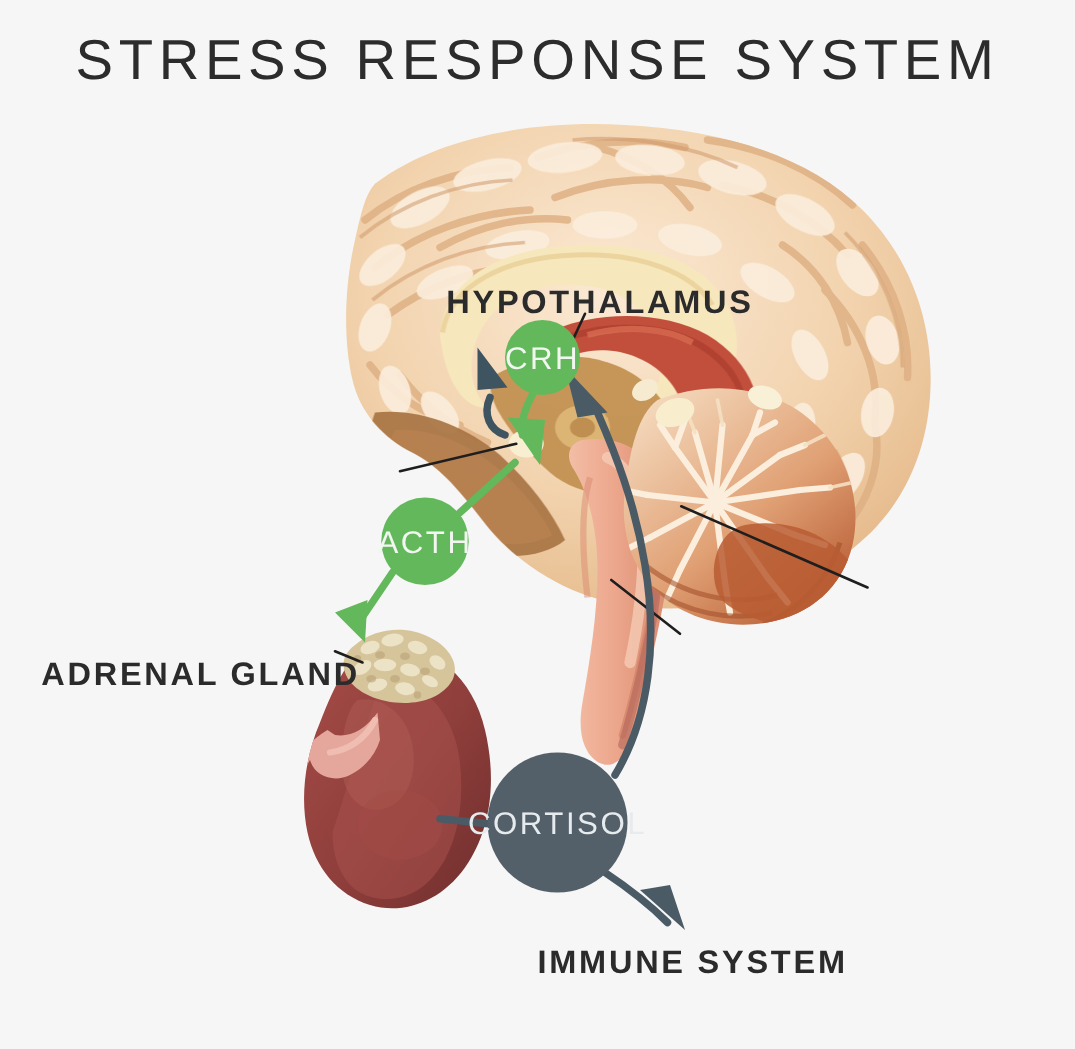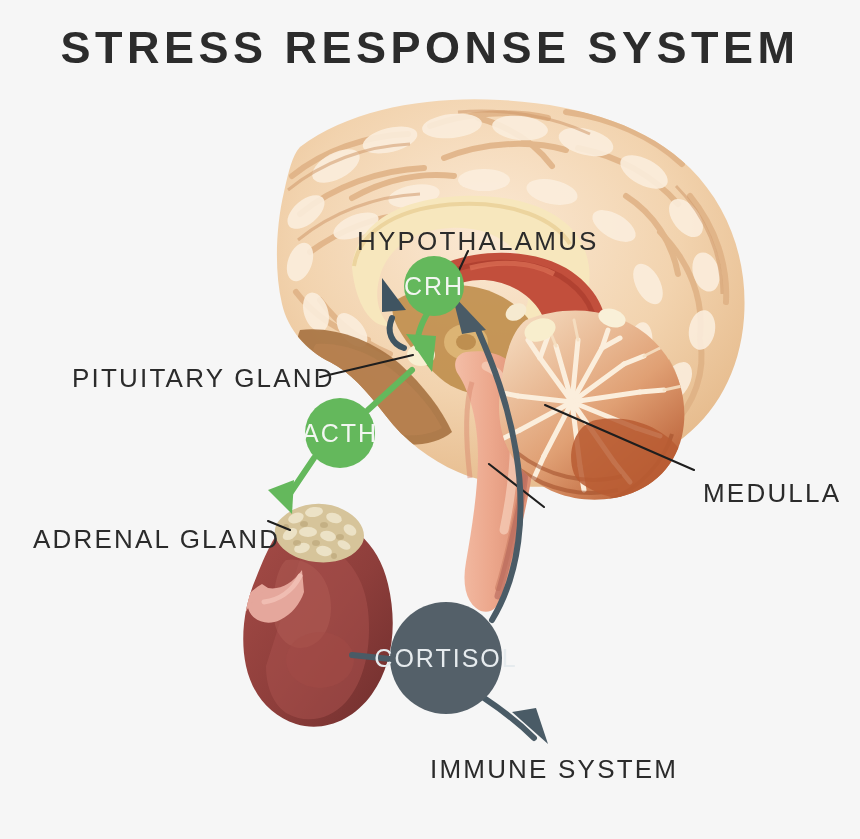--- a/index.html
+++ b/index.html
@@ -9,30 +9,30 @@
     font-family:"Liberation Sans",sans-serif;
     overflow:hidden;
     position:relative;
   }
   #stage{position:absolute;inset:0;width:860px;height:839px;}
   svg.layer{position:absolute;left:0;top:0;width:860px;height:839px;overflow:visible;}
   .diagram-title{
     position:absolute;left:0;top:22px;width:860px;
     text-align:center;
     font-size:45px;
-    font-weight:700;
+    font-weight:400;
     letter-spacing:4.5px;
     color:#2c2c2c;
     font-family:"Liberation Sans",sans-serif;
     white-space:nowrap;
   }
   .anno{
     position:absolute;
     font-size:26px;
-    font-weight:400;
+    font-weight:700;
     letter-spacing:2.2px;
     color:#2b2b2b;
     white-space:nowrap;
     font-family:"Liberation Sans",sans-serif;
   }
   .node-label{
     font-size:25px;
     font-weight:300;
     letter-spacing:2px;
     fill:#f2f6f1;
@@ -358,18 +358,16 @@
       <circle cx="340" cy="433" r="35" fill="#64b85c"></circle>
       <text class="node-label" x="340" y="442" text-anchor="middle">ACTH</text>
     </g>
     <g>
       <circle cx="446" cy="658" r="56" fill="#546069"></circle>
       <text class="node-label dark" x="446" y="667" text-anchor="middle">CORTISOL</text>
     </g>
   </svg>
 
   <div class="anno" style="left:357px;top:226px;">HYPOTHALAMUS</div>
-  <div class="anno" style="left:72px;top:363px;">PITUITARY GLAND</div>
   <div class="anno" style="left:33px;top:524px;">ADRENAL GLAND</div>
-  <div class="anno" style="left:703px;top:478px;">MEDULLA</div>
   <div class="anno" style="left:430px;top:754px;">IMMUNE SYSTEM</div>
 
 </div>
 
 </body></html>

